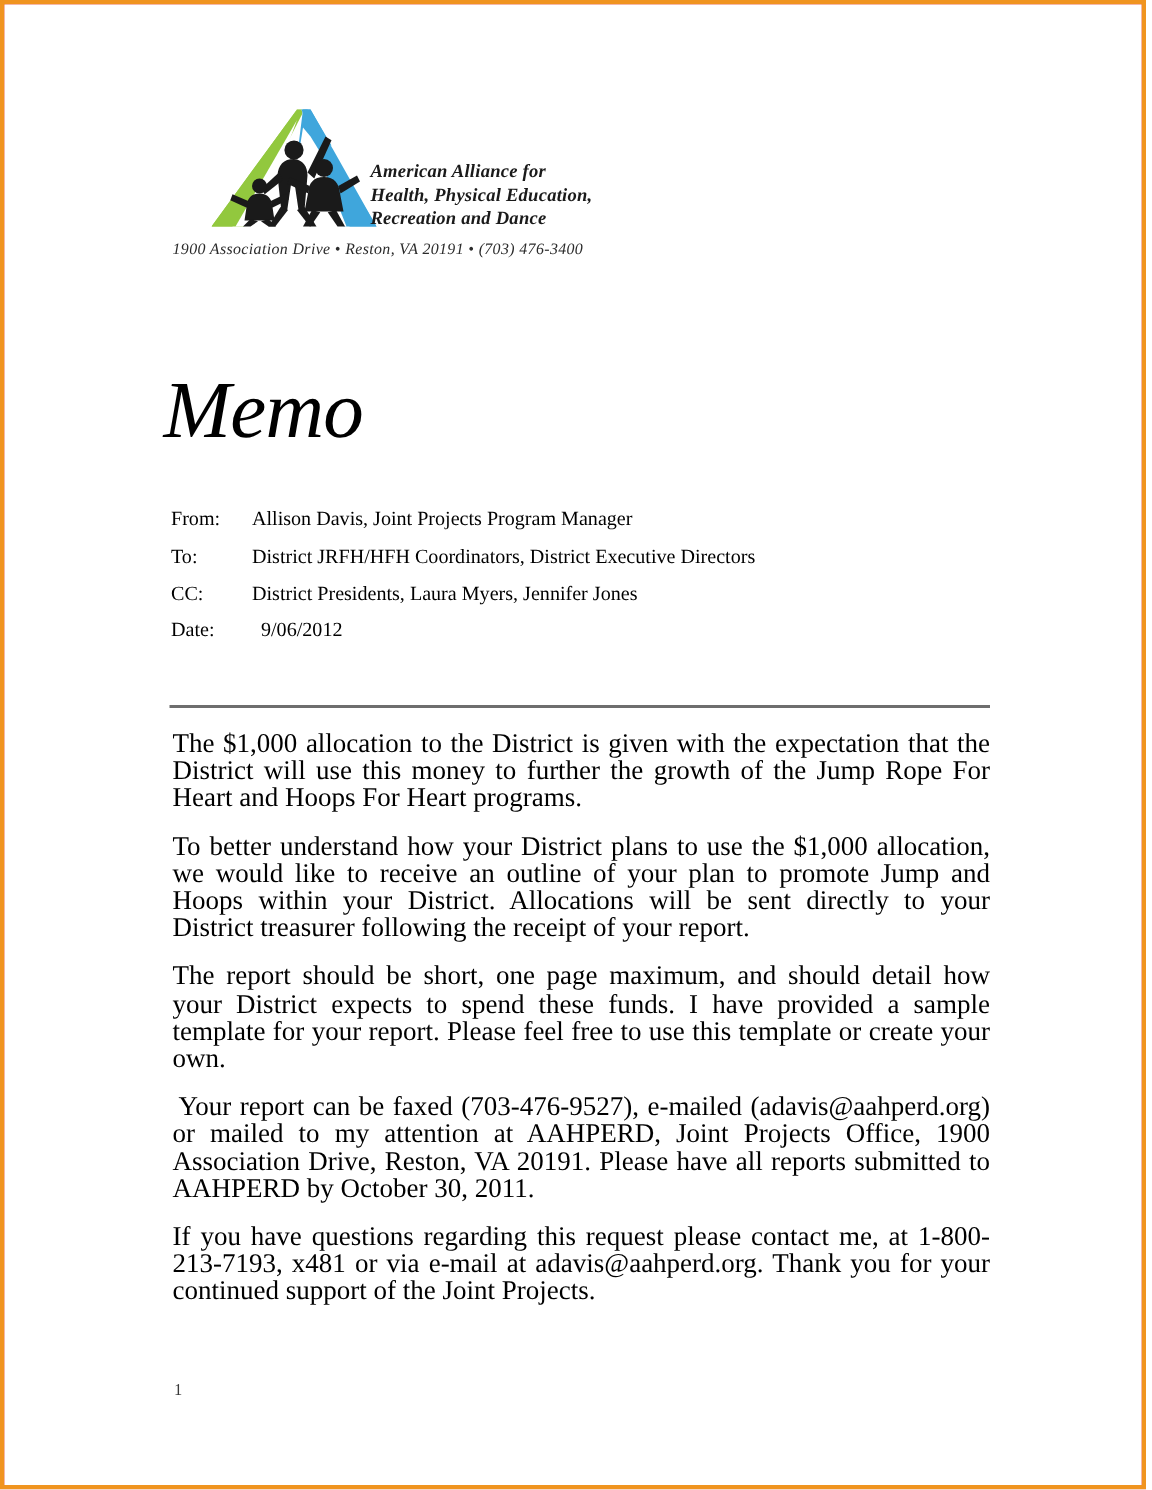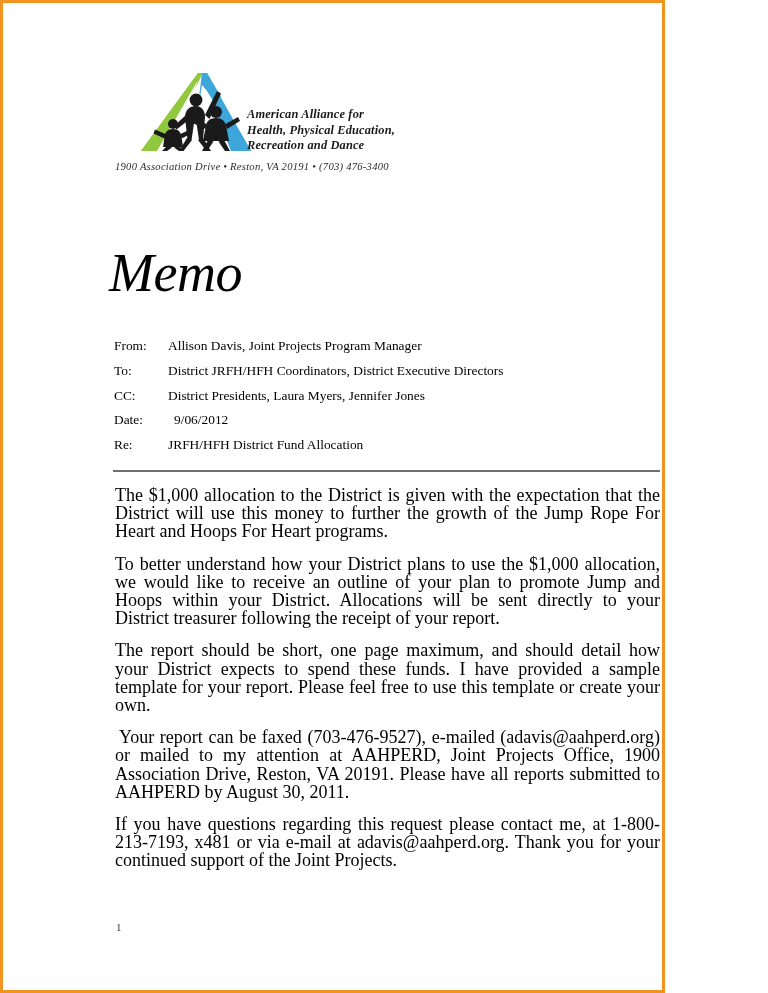--- a/index.html
+++ b/index.html
@@ -9,21 +9,21 @@
     background: #ffffff;
   }
   body {
     font-family: "Liberation Serif", "DejaVu Serif", serif;
     color: #000000;
   }
 
   
   .page {
     position: relative;
-    width: 665px;
+    width: 764px;
     height: 993px;
     box-sizing: border-box;
     background: #f0abfc;
     border: 3px solid #f0941f;
     overflow: hidden;
   }
 
   .sheet {
     position: absolute;
     left: 0;
@@ -223,31 +223,28 @@
       </div>
       <div class="field-row">
         <span class="field-label">To:</span><span class="field-value">District JRFH/HFH Coordinators, District Executive Directors</span>
       </div>
       <div class="field-row">
         <span class="field-label">CC:</span><span class="field-value">District Presidents, Laura Myers, Jennifer Jones</span>
       </div>
       <div class="field-row indented">
         <span class="field-label">Date:</span><span class="field-value">9/06/2012</span>
       </div>
-      <div class="field-row">
-        <span class="field-label">Re:</span><span class="field-value">JRFH/HFH District Fund Allocation</span>
-      </div>
     </div>
 
     <div class="divider"></div>
 
     <div class="body-copy">
       <p>The $1,000 allocation to the District is given with the expectation that the District will use this money to further the growth of the Jump Rope For Heart and Hoops For Heart programs.</p>
       <p>To better understand how your District plans to use the $1,000 allocation, we would like to receive an outline of your plan to promote Jump and Hoops within your District. Allocations will be sent directly to your District treasurer following the receipt of your report.</p>
       <p>The report should be short, one page maximum, and should detail how your District expects to spend these funds.  I have provided a sample template for your report.  Please feel free to use this template or create your own.</p>
-      <p class="lead-space"> Your report can be faxed (703-476-9527), e-mailed (adavis@aahperd.org) or mailed to my attention at AAHPERD, Joint Projects Office, 1900 Association Drive, Reston, VA 20191. Please have all reports submitted to AAHPERD by August 30, 2011.</p>
+      <p class="lead-space"> Your report can be faxed (703-476-9527), e-mailed (adavis@aahperd.org) or mailed to my attention at AAHPERD, Joint Projects Office, 1900 Association Drive, Reston, VA 20191. Please have all reports submitted to AAHPERD by October 30, 2011.</p>
       <p>If you have questions regarding this request please contact me, at 1-800-213-7193, x481 or via e-mail at adavis@aahperd.org. Thank you for your continued support of the Joint Projects.</p>
     </div>
 
     <div class="page-number">1</div>
 
   </div>
 </div>
 
 </body></html>

